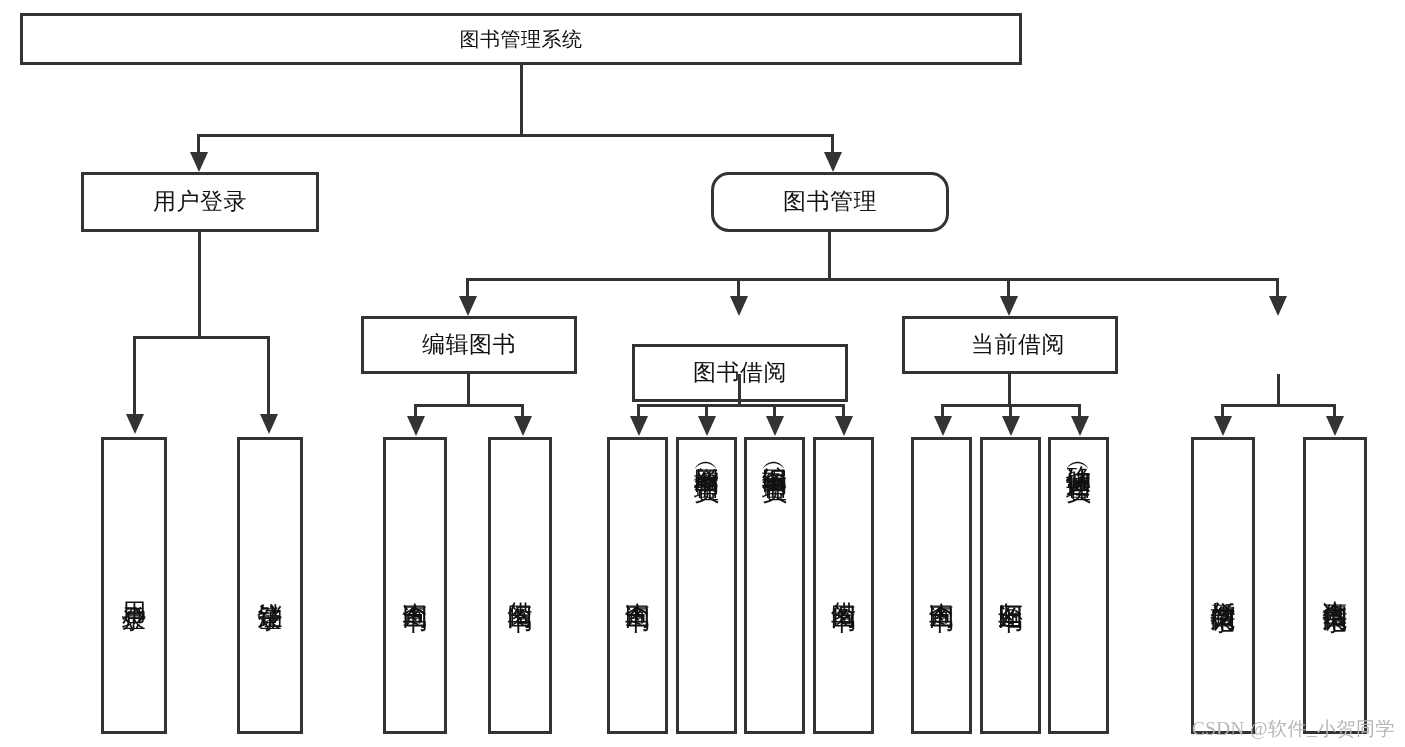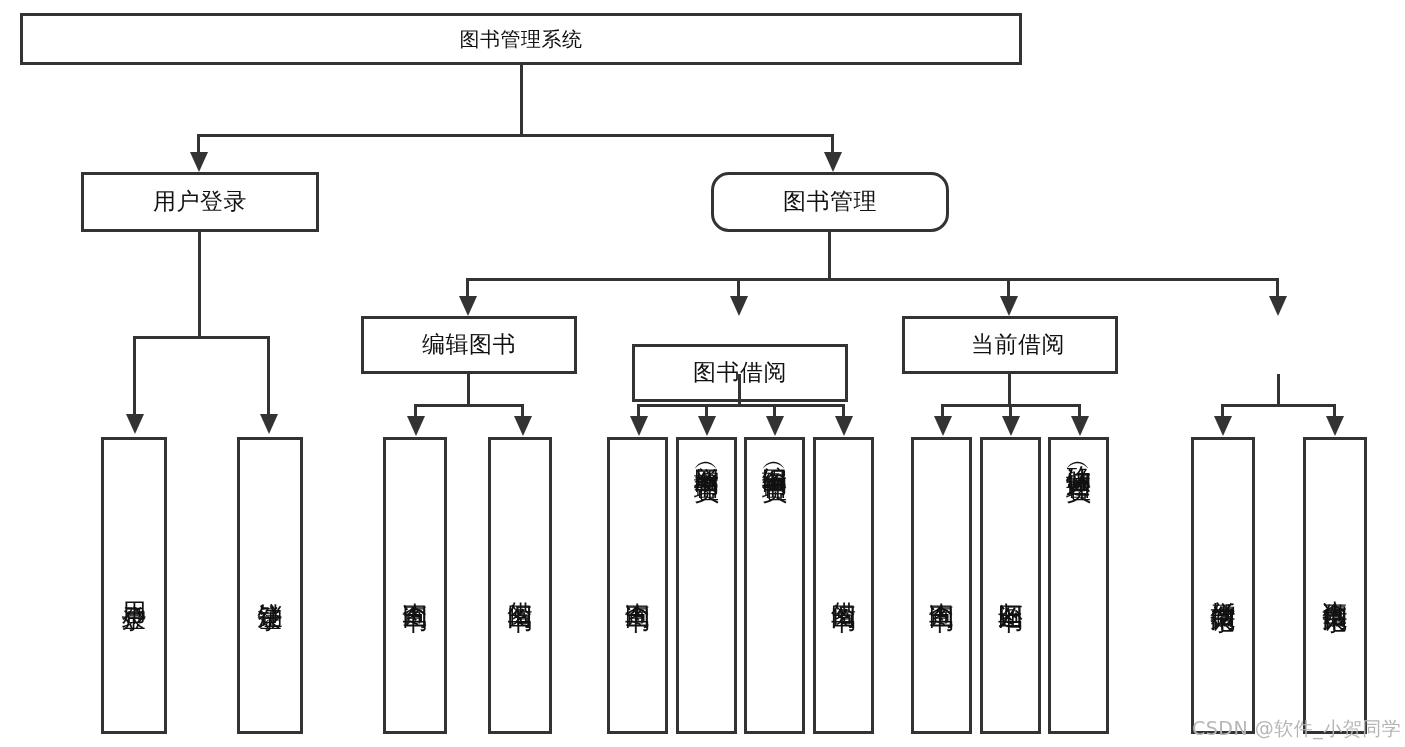--- a/index.html
+++ b/index.html
@@ -81,20 +81,21 @@
     border-left: 9px solid transparent;
     border-right: 9px solid transparent;
     border-top: 20px solid #333333;
   }
   .watermark {
     position: absolute;
     color: #b6b6b6;
     font-size: 19px;
     white-space: nowrap;
     letter-spacing: 0.5px;
+    font-family: Liberation Serif, serif;
   }
 </style>
 </head>
 <body>
 
 <div id="canvas">
 
   <div class="node root horiz" style="left:20px; top:13px; width:1002px; height:52px;">
     <span class="node-label">图书管理系统</span>
   </div>

